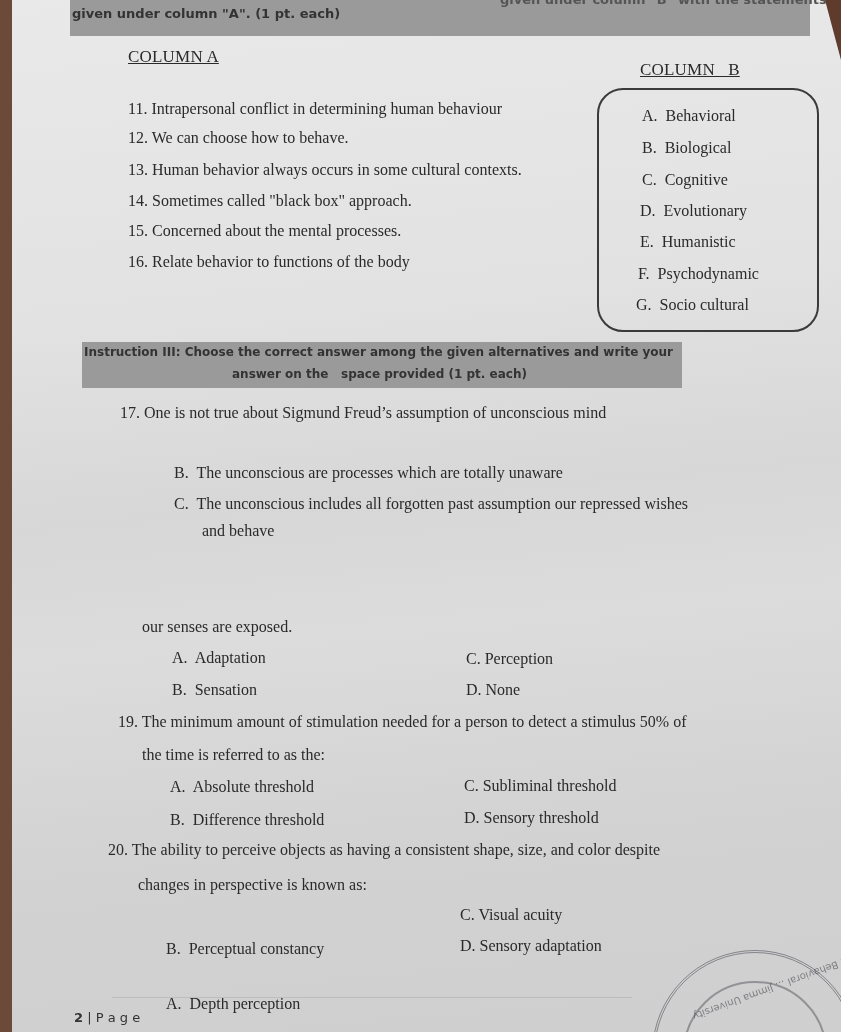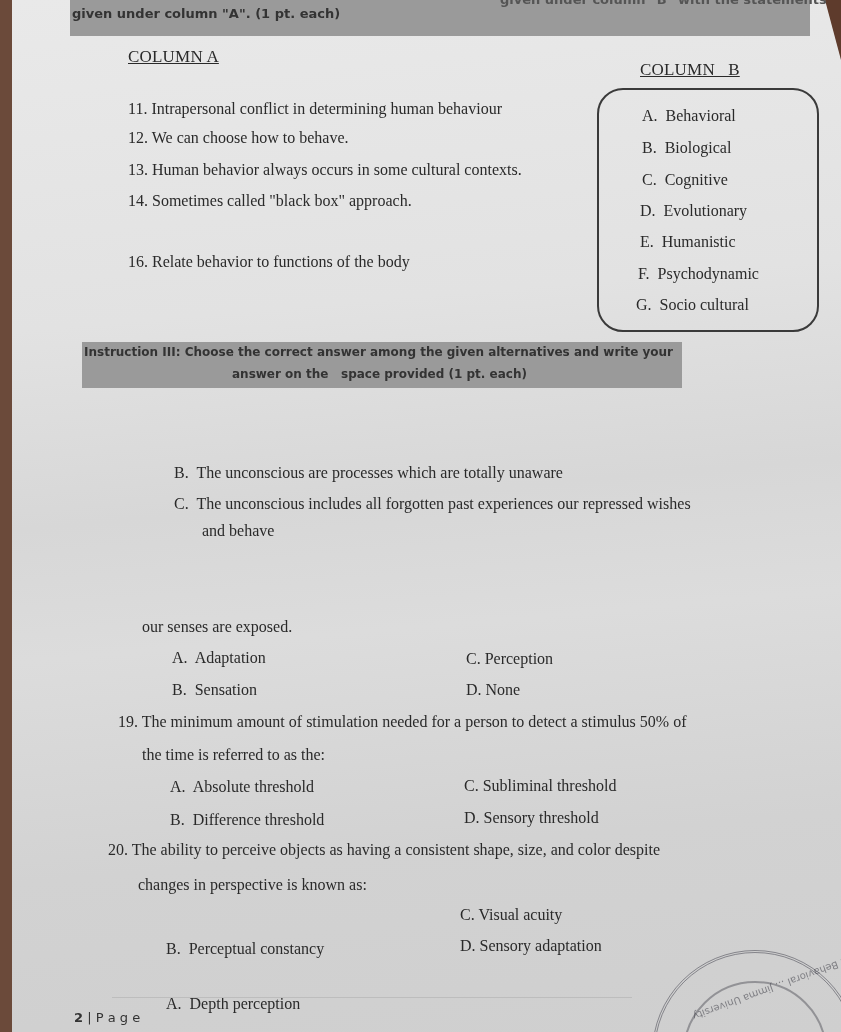--- a/index.html
+++ b/index.html
@@ -63,38 +63,40 @@
     <span class="l2">given under column "A". (1 pt. each)</span>
   </div>
 
   <div class="colhead" style="left:116px; top:47px;">COLUMN A</div>
   <div class="colhead" style="left:628px; top:60px; white-space:pre;">COLUMN   B</div>
 
   <div class="txt" style="left:116px; top:100px;">11. Intrapersonal conflict in determining human behaviour</div>
   <div class="txt" style="left:116px; top:129px;">12. We can choose how to behave.</div>
   <div class="txt" style="left:116px; top:161px;">13. Human behavior always occurs in some cultural contexts.</div>
   <div class="txt" style="left:116px; top:192px;">14. Sometimes called "black box" approach.</div>
+  <div class="txt" style="left:116px; top:222px;">15. Concerned about the mental processes.</div>
   <div class="txt" style="left:116px; top:253px;">16. Relate behavior to functions of the body</div>
 
   <div class="boxB"></div>
   <div class="txt" style="left:630px; top:107px; white-space:pre;">A.  Behavioral</div>
   <div class="txt" style="left:630px; top:139px; white-space:pre;">B.  Biological</div>
   <div class="txt" style="left:630px; top:171px; white-space:pre;">C.  Cognitive</div>
   <div class="txt" style="left:628px; top:202px; white-space:pre;">D.  Evolutionary</div>
   <div class="txt" style="left:628px; top:233px; white-space:pre;">E.  Humanistic</div>
   <div class="txt" style="left:626px; top:265px; white-space:pre;">F.  Psychodynamic</div>
   <div class="txt" style="left:624px; top:296px; white-space:pre;">G.  Socio cultural</div>
 
   <div class="banner banner-mid">
     <span class="l1">Instruction III:  Choose the correct answer among the given alternatives and write your</span>
     <span class="l2" style="white-space:pre;">answer on the   space provided (1 pt. each)</span>
   </div>
 
+  <div class="txt" style="left:108px; top:404px;">17. One is not true about Sigmund Freud’s assumption of unconscious mind</div>
   <div class="txt" style="left:162px; top:464px; white-space:pre;">B.  The unconscious are processes which are totally unaware</div>
-  <div class="txt" style="left:162px; top:495px; white-space:pre;">C.  The unconscious includes all forgotten past experiences our repressed wishes</div>
+  <div class="txt" style="left:162px; top:495px; white-space:pre;">C.  The unconscious includes all forgotten past assumption our repressed wishes</div>
   <div class="txt" style="left:190px; top:522px;">and behave</div>
 
   <div class="txt" style="left:130px; top:618px;">our senses are exposed.</div>
   <div class="txt" style="left:160px; top:649px; white-space:pre;">A.  Adaptation</div>
   <div class="txt" style="left:160px; top:681px; white-space:pre;">B.  Sensation</div>
   <div class="txt" style="left:454px; top:650px;">C. Perception</div>
   <div class="txt" style="left:454px; top:681px;">D. None</div>
 
   <div class="txt" style="left:106px; top:713px;">19. The minimum amount of stimulation needed for a person to detect a stimulus 50% of</div>
   <div class="txt" style="left:130px; top:746px;">the time is referred to as the:</div>

